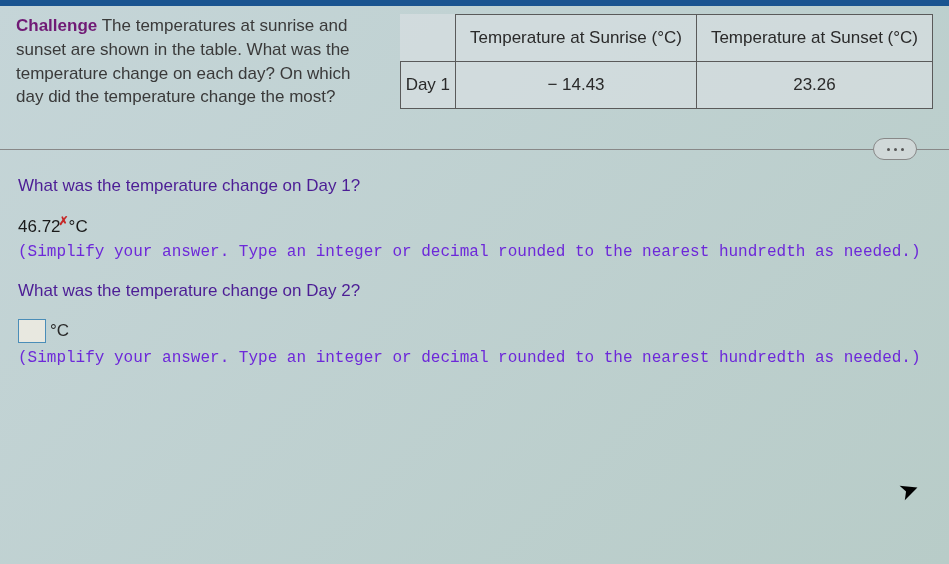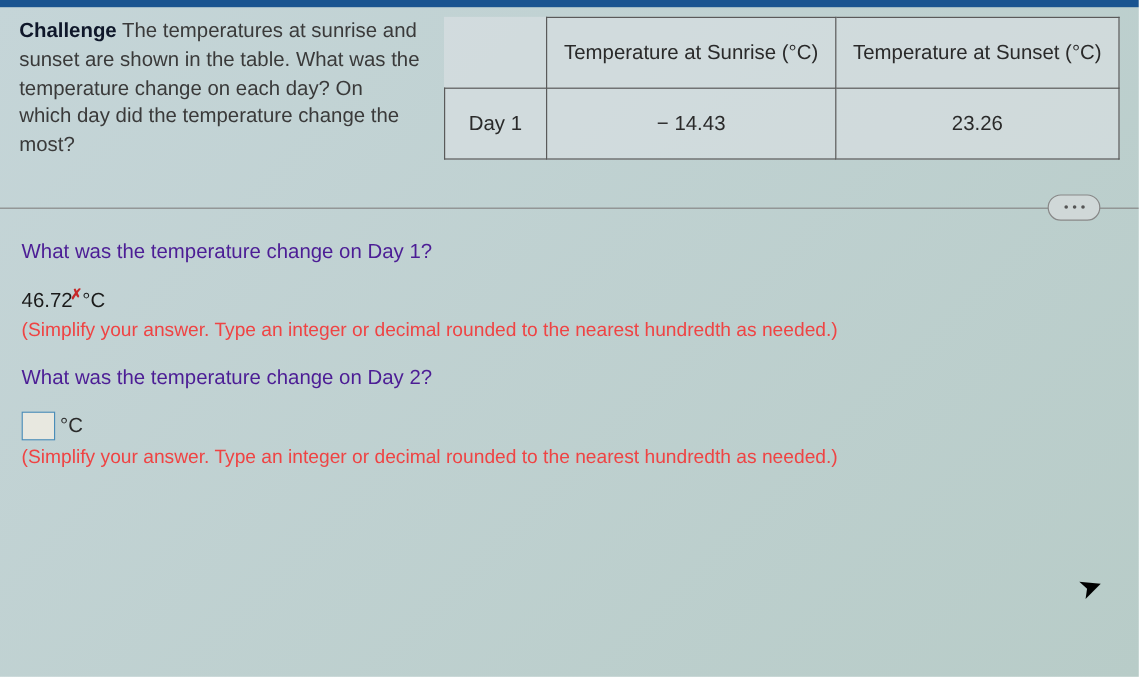--- a/index.html
+++ b/index.html
@@ -25,39 +25,39 @@
       padding: 14px 16px 0 16px;
       gap: 20px;
     }
     .challenge-text {
       flex: 1;
       line-height: 1.4;
       color: #3a3a3a;
     }
     .challenge-label {
       font-weight: bold;
-      color: #0f172a;
+      color: #701a75;
     }
     .data-table {
       border-collapse: collapse;
       background: rgba(220, 225, 228, 0.6);
     }
     .data-table th, .data-table td {
       border: 1px solid #5a5a5a;
       padding: 3px 14px;
       text-align: center;
       font-weight: normal;
     }
     .data-table .title-cell {
       font-weight: bold;
       background: rgba(230, 232, 235, 0.5);
     }
     .data-table .row-header {
       text-align: center;
-      padding: 3px 20px;
+      padding: 3px 5px;
     }
     .divider {
       margin-top: 40px;
       position: relative;
     }
     .divider hr {
       border: none;
       border-top: 1px solid #888;
     }
     .divider .dots {
@@ -92,23 +92,24 @@
       margin-bottom: 6px;
     }
     .answer-value .red-x {
       color: #c62828;
       font-weight: bold;
       vertical-align: super;
       font-size: 12px;
       margin-left: -2px;
     }
     .hint {
-      color: #ef4444;
+      color: #6d28d9;
       font-size: 16px;
       margin-bottom: 20px;
+      font-family: Liberation Mono, monospace;
     }
     .answer-input-wrap {
       display: flex;
       align-items: center;
       margin-bottom: 6px;
     }
     .answer-input {
       width: 28px;
       height: 24px;
       border: 1px solid #4a8db8;

